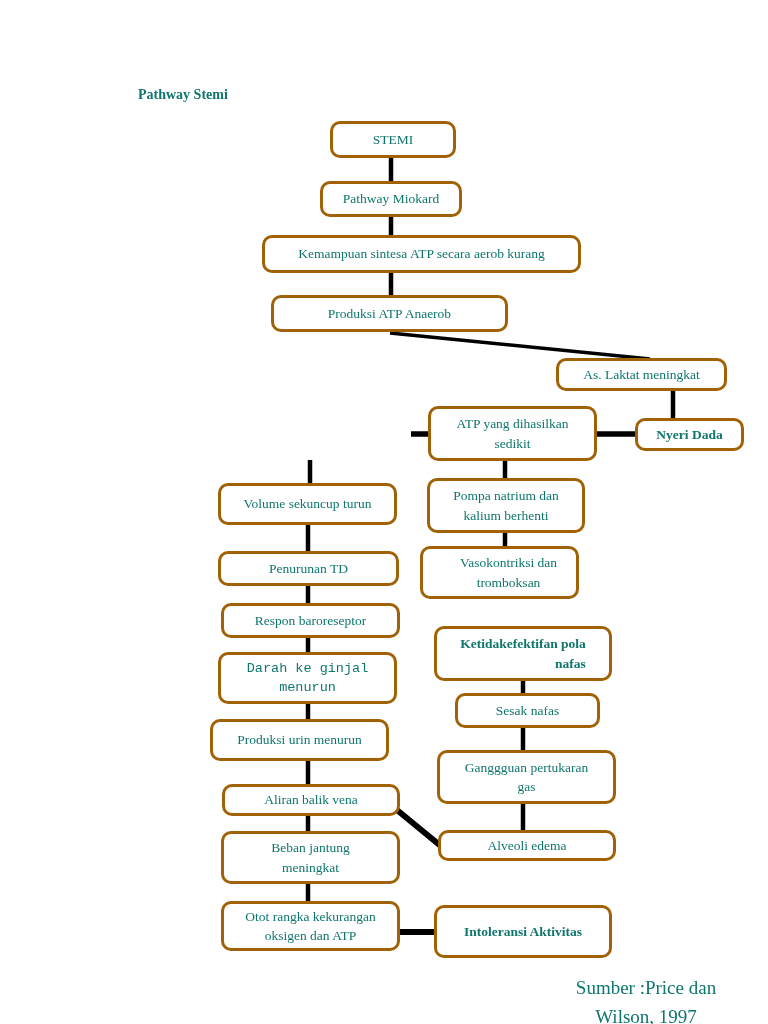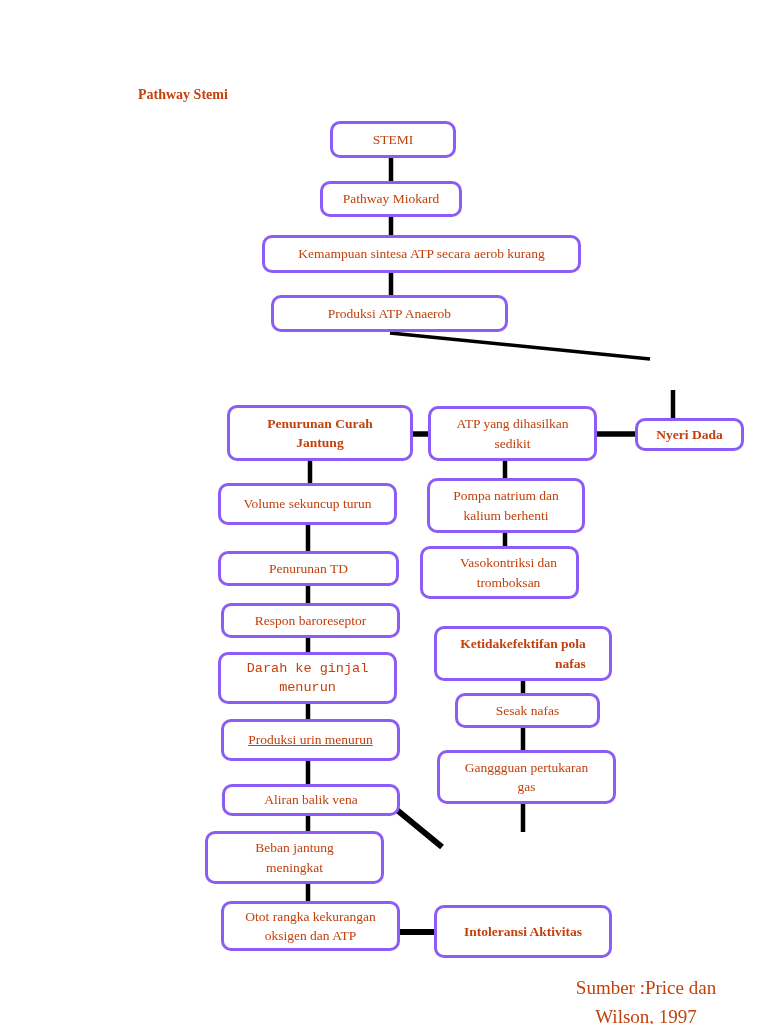--- a/index.html
+++ b/index.html
@@ -2,36 +2,36 @@
 <html><head>
 <meta charset="utf-8">
 <style>
   html, body { margin: 0; padding: 0; background: #ffffff; }
   #canvas {
     position: relative;
     width: 768px;
     height: 1024px;
     background: #ffffff;
     font-family: "Liberation Serif", "DejaVu Serif", serif;
-    color: #c2410c;
+    color: #0f766e;
     overflow: hidden;
     border-radius: 9px;
   }
   #title {
     position: absolute;
     left: 138px;
     top: 87px;
     font-size: 14px;
     font-weight: bold;
     white-space: nowrap;
   }
   .node {
     position: absolute;
     box-sizing: border-box;
-    border: 3px solid #8b5cf6;
+    border: 3px solid #a16207;
     border-radius: 10px;
     background: #ffffff;
     display: flex;
     align-items: center;
     justify-content: center;
     text-align: center;
     font-size: 13.5px;
     line-height: 1.42;
     white-space: pre-line;
     padding: 1px 4px;
@@ -63,25 +63,25 @@
   .n-atp-sedikit      { left:428px; top:406px; width:169px; height:55px; }
   .n-nyeri-dada       { left:635px; top:418px; width:109px; height:33px; }
   .n-volume           { left:218px; top:483px; width:179px; height:42px; }
   .n-pompa            { left:427px; top:478px; width:158px; height:55px; }
   .n-penurunan-td     { left:218px; top:551px; width:181px; height:35px; }
   .n-vaso             { left:420px; top:546px; width:159px; height:53px;padding-left:22px; }
   .n-respon           { left:221px; top:603px; width:179px; height:35px; }
   .n-ketidakefektifan { left:434px; top:626px; width:178px; height:55px;text-align:right; }
   .n-darah            { left:218px; top:652px; width:179px; height:52px;font-family:Liberation Mono, monospace; }
   .n-sesak            { left:455px; top:693px; width:145px; height:35px; }
-  .n-produksi-urin    { left:221px; top:719px; width:179px; height:42px;text-decoration:underline; }
+  .n-produksi-urin    { left:210px; top:719px; width:179px; height:42px; }
   .n-ganggguan        { left:437px; top:750px; width:179px; height:54px; }
   .n-aliran           { left:222px; top:784px; width:178px; height:32px; }
   .n-alveoli          { left:438px; top:830px; width:178px; height:31px; }
-  .n-beban            { left:205px; top:831px; width:179px; height:53px; }
+  .n-beban            { left:221px; top:831px; width:179px; height:53px; }
   .n-otot             { left:221px; top:901px; width:179px; height:50px; }
   .n-intoleransi      { left:434px; top:905px; width:178px; height:53px; }
 </style>
 </head>
 <body>
 
 <div id="canvas">
 
   <div id="title">Pathway Stemi</div>
 
@@ -109,41 +109,41 @@
       <line x1="397" y1="810" x2="442" y2="847" stroke-width="6"></line>
       <line x1="308" y1="883" x2="308" y2="903"></line>
       <line x1="398" y1="932" x2="436" y2="932" stroke-width="6"></line>
     </g>
   </svg>
 
   <div class="node n-stemi">STEMI</div>
   <div class="node n-infark">Pathway Miokard</div>
   <div class="node n-kemampuan">Kemampuan sintesa ATP secara aerob kurang</div>
   <div class="node n-produksi-atp">Produksi ATP Anaerob</div>
-  <div class="node n-penurunan-curah bold">Penurunan Curah
-Jantung</div>
+  <div class="node n-laktat">As. Laktat meningkat</div>
   <div class="node n-atp-sedikit">ATP yang dihasilkan
 sedikit</div>
   <div class="node n-nyeri-dada bold">Nyeri Dada</div>
   <div class="node n-volume">Volume sekuncup turun</div>
   <div class="node n-penurunan-td">Penurunan TD</div>
   <div class="node n-pompa">Pompa natrium dan
 kalium berhenti</div>
   <div class="node n-vaso">Vasokontriksi dan
 tromboksan</div>
   <div class="node n-respon">Respon baroreseptor</div>
   <div class="node n-ketidakefektifan bold">Ketidakefektifan pola
 nafas</div>
   <div class="node n-darah">Darah ke ginjal
 menurun</div>
   <div class="node n-sesak">Sesak nafas</div>
   <div class="node n-produksi-urin">Produksi urin menurun</div>
   <div class="node n-ganggguan">Ganggguan pertukaran
 gas</div>
   <div class="node n-aliran">Aliran balik vena</div>
+  <div class="node n-alveoli">Alveoli edema</div>
   <div class="node n-beban">Beban jantung
 meningkat</div>
   <div class="node n-otot">Otot rangka kekurangan
 oksigen dan ATP</div>
   <div class="node n-intoleransi bold">Intoleransi Aktivitas</div>
 
   <div id="source">
     <div>Sumber :Price dan</div>
     <div>Wilson, 1997</div>
   </div>

